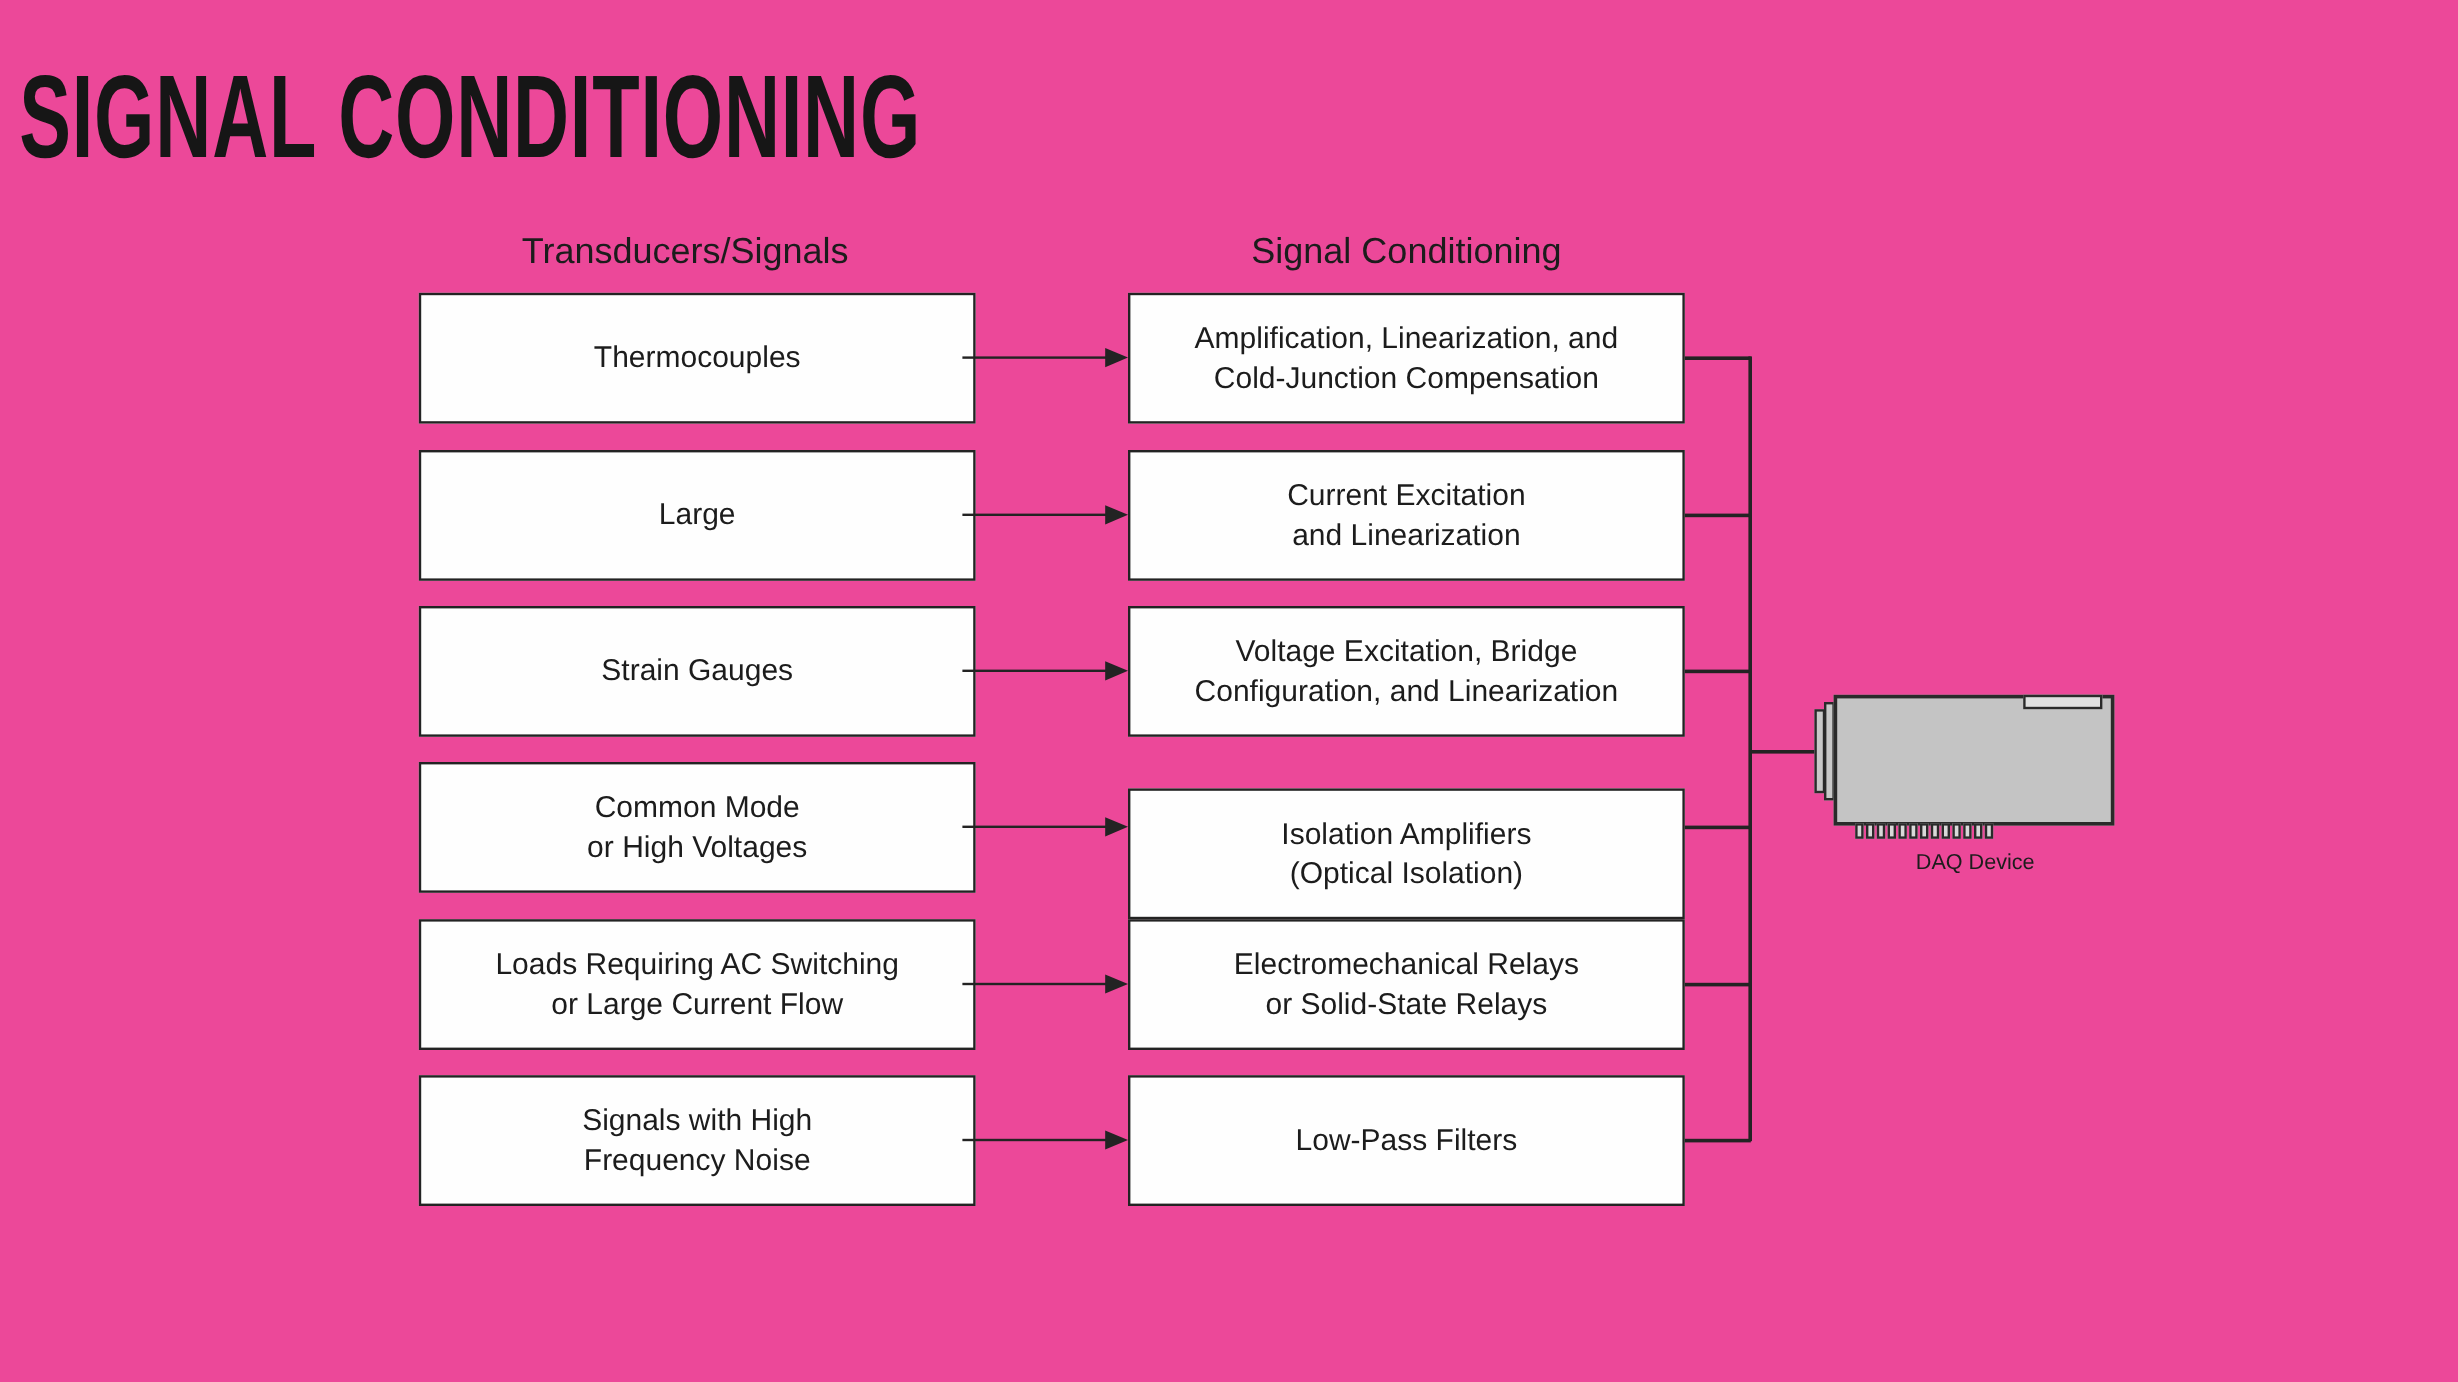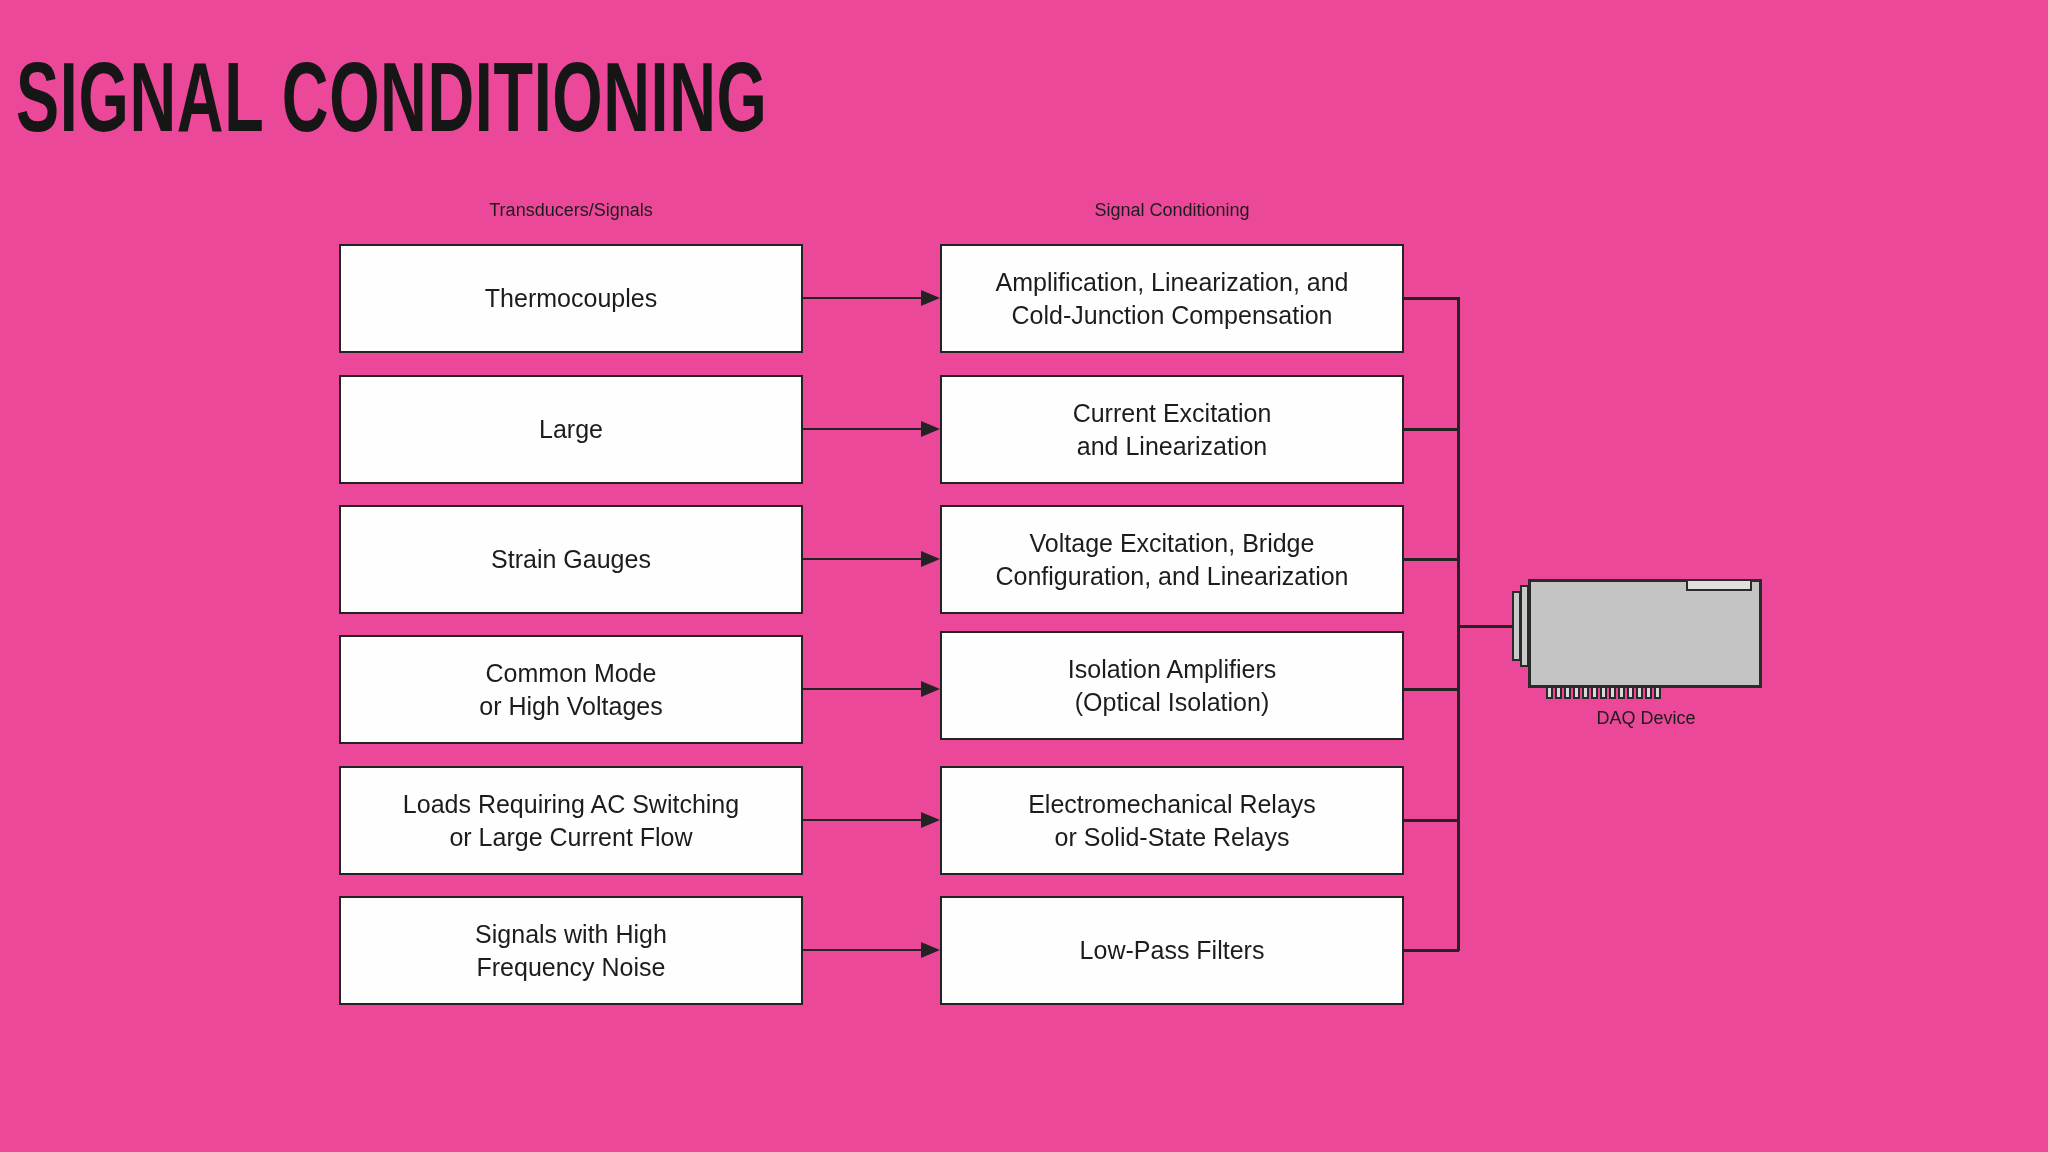--- a/index.html
+++ b/index.html
@@ -17,35 +17,35 @@
   .title{
     position:absolute;left:16px;top:48px;
     font-size:98px;font-weight:700;color:#161616;
     letter-spacing:1px;white-space:nowrap;
     transform:scaleX(0.66);transform-origin:left top;
     line-height:1.0;
   }
   .col-header{
     position:absolute;top:190px;height:40px;
     display:flex;align-items:center;justify-content:center;
-    font-size:18px;color:#1c1c1c;white-space:nowrap;
+    font-size:30px;color:#1c1c1c;white-space:nowrap;
   }
   .col-header.left{left:339px;width:464px;}
   .col-header.right{left:940px;width:464px;}
   .box{
     position:absolute;width:464px;height:109px;
     border:2.5px solid var(--line);
     background:#fefefe;
     box-sizing:border-box;
     display:flex;align-items:center;justify-content:center;
     text-align:center;
     font-size:25px;line-height:33px;color:#1c1c1c;
     white-space:pre-line;
   }
-  .lbox{left:339px;}
+  .lbox{left:349px;}
   .rbox{left:940px;}
   .hline{position:absolute;height:2.5px;background:var(--line);}
   .vline{position:absolute;width:2.5px;background:var(--line);}
   .arrow{position:absolute;left:802px;width:140px;height:16px;}
   .arrow .shaft{position:absolute;left:0;top:6.75px;width:124px;height:2.5px;background:var(--line);}
   .arrow .head{
     position:absolute;left:119px;top:0;width:0;height:0;
     border-left:19px solid var(--line);
     border-top:8px solid transparent;
     border-bottom:8px solid transparent;
@@ -104,21 +104,21 @@
 Configuration, and Linearization</div>
   <div class="box lbox" style="top:505px">Strain Gauges</div>
   <div class="arrow" style="top:551px">
       <span class="shaft"></span>
       <span class="head"></span>
     </div>
   <div class="hline" style="left:1404px;top:558px;width:55px"></div>
 
   <div class="box lbox" style="top:635px">Common Mode
 or High Voltages</div>
-  <div class="box rbox" style="top:631px">Isolation Amplifiers
+  <div class="box rbox" style="top:657px">Isolation Amplifiers
 (Optical Isolation)</div>
   <div class="arrow" style="top:681px">
       <span class="shaft"></span>
       <span class="head"></span>
     </div>
   <div class="hline" style="left:1404px;top:688px;width:55px"></div>
 
   <div class="box lbox" style="top:766px">Loads Requiring AC Switching
 or Large Current Flow</div>
   <div class="box rbox" style="top:766px">Electromechanical Relays

